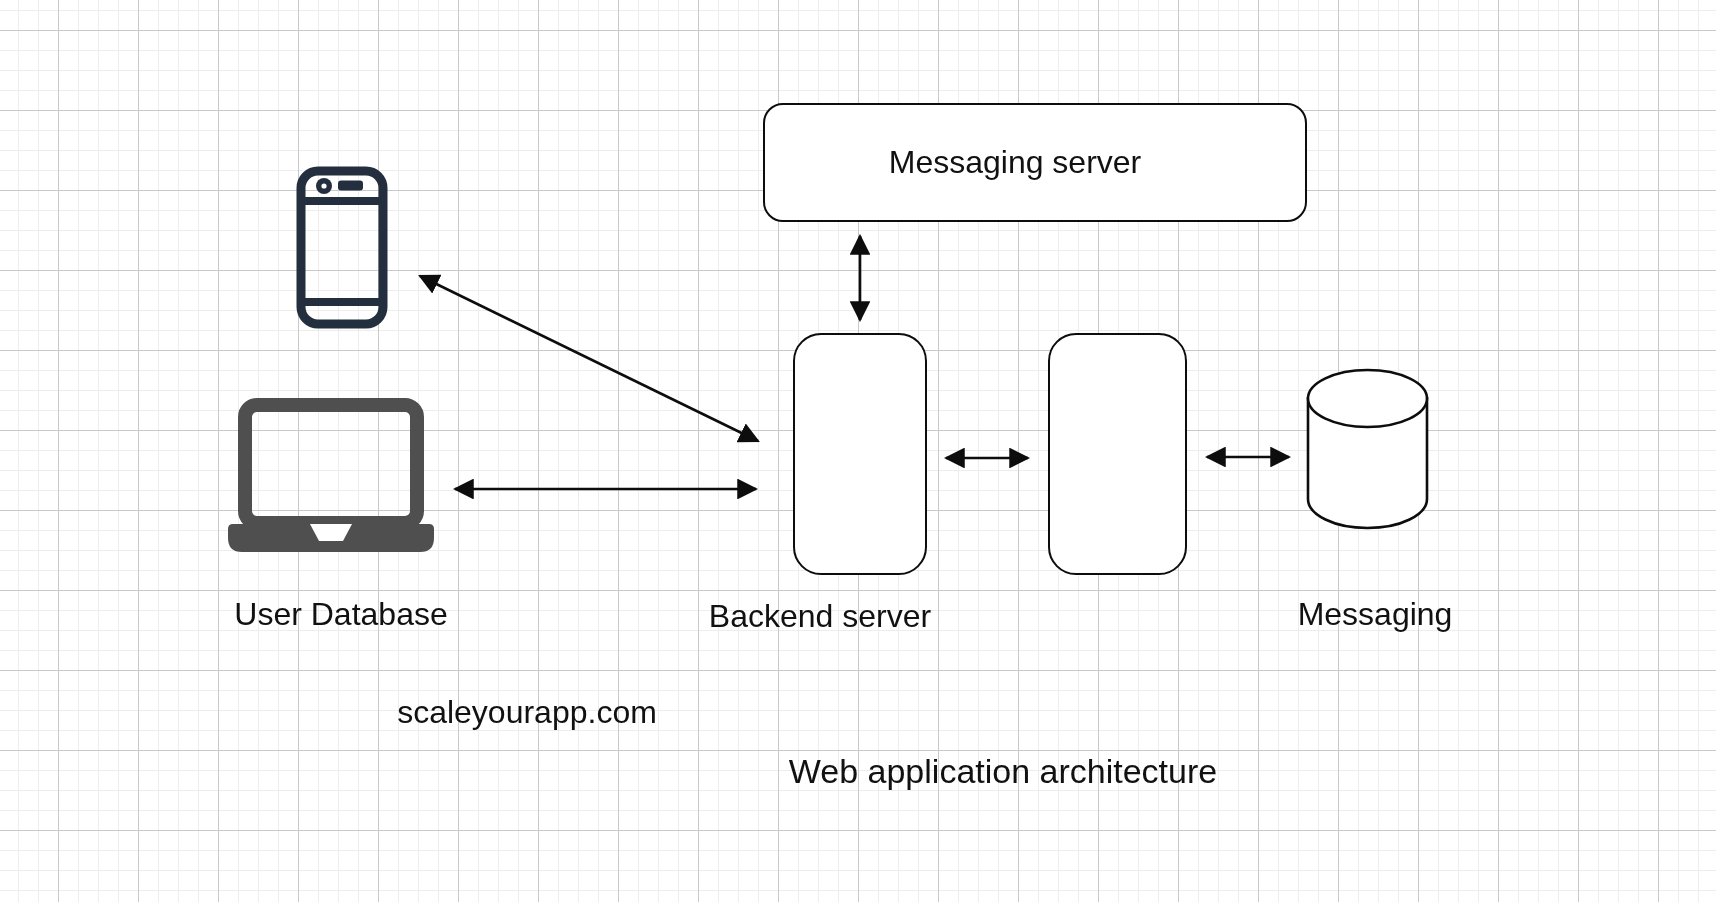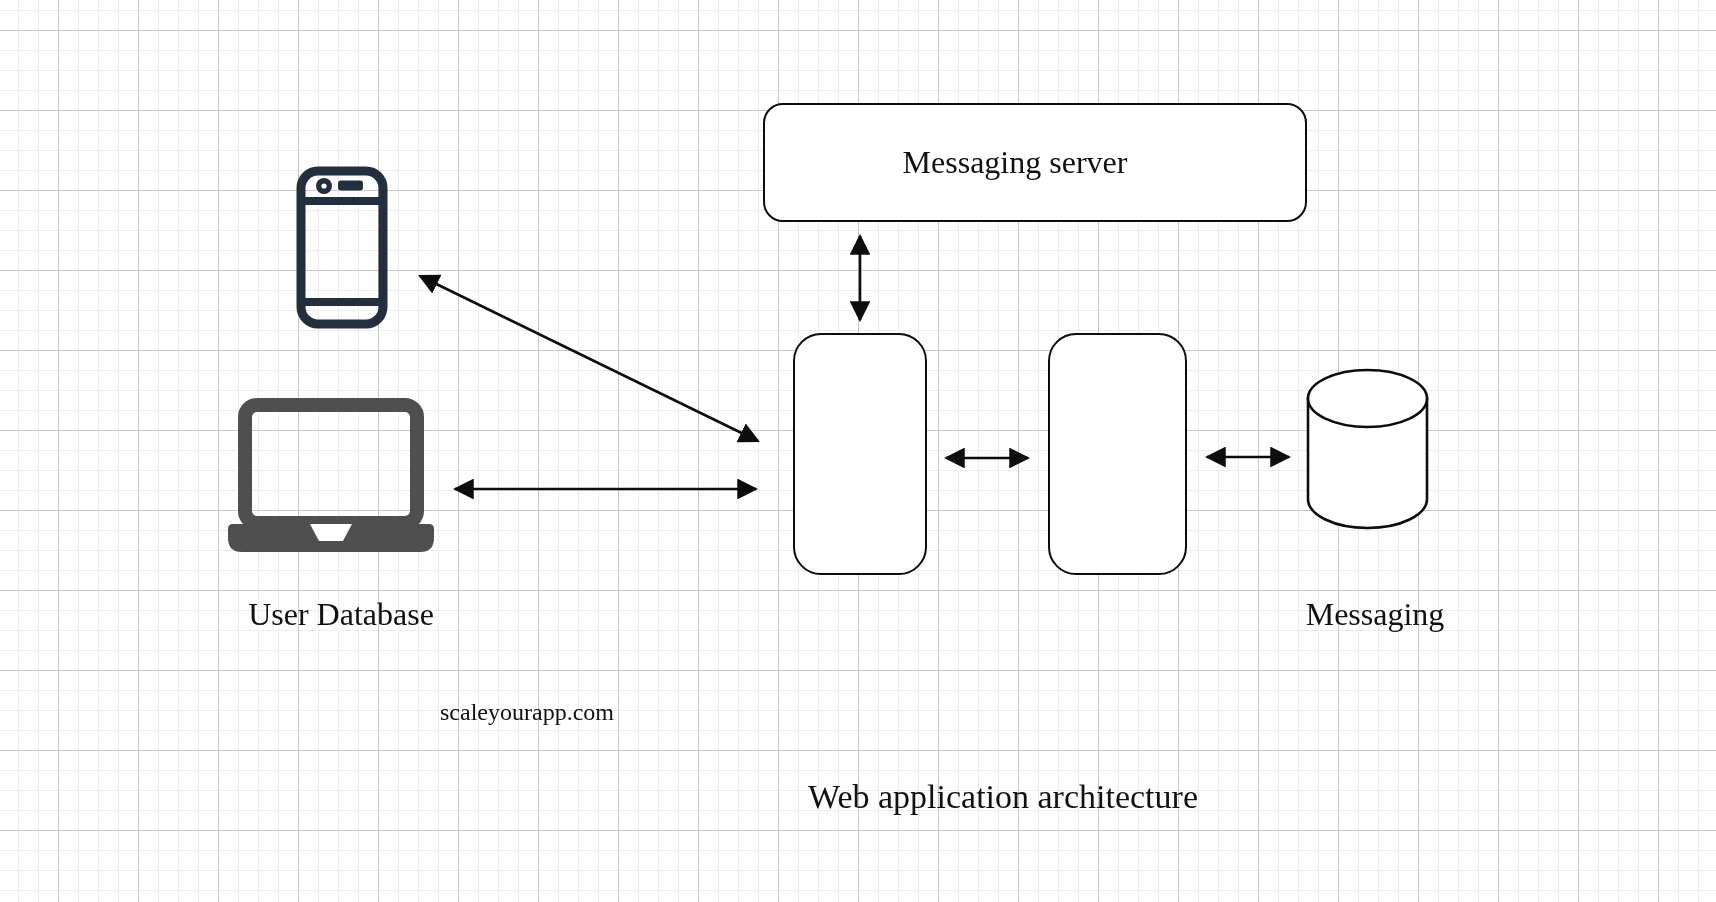--- a/index.html
+++ b/index.html
@@ -8,21 +8,21 @@
     width:1716px;height:902px;
     overflow:hidden;
     background-color:#ffffff;
     background-image:
       linear-gradient(to right,#c9c9c9 1px,transparent 1px),
       linear-gradient(to bottom,#c9c9c9 1px,transparent 1px),
       linear-gradient(to right,#ededed 1px,transparent 1px),
       linear-gradient(to bottom,#ededed 1px,transparent 1px);
     background-size:80px 80px,80px 80px,20px 20px,20px 20px;
     background-position:58px 0,0 30px,18px 0,0 10px;
-    font-family:Liberation Serif, serif;
+    font-family:Liberation Sans, sans-serif;
     color:#111111;
   }
   .node{
     position:absolute;
     background:#ffffff;
     border:2.5px solid #0d0d0d;
     box-sizing:border-box;
     display:flex;align-items:center;justify-content:center;
   }
   .node-messaging{left:763px;top:103px;width:544px;height:119px;border-radius:20px;}
@@ -30,21 +30,21 @@
   .node-backend{left:793px;top:333px;width:134px;height:242px;border-radius:28px;}
   .node-cache{left:1048px;top:333px;width:139px;height:242px;border-radius:28px;}
   .node-label{font-size:32px;white-space:nowrap;}
   .floating-label{
     position:absolute;
     transform:translate(-50%,-50%);
     font-size:32px;white-space:nowrap;text-align:center;
   }
   .caption{line-height:39px;}
   .title-label{font-size:34px;}
-  .watermark-label{font-size:24px;}
+  .watermark-label{font-size:32px;}
   .icon-abs{position:absolute;}
   svg{display:block;}
   .arrows{position:absolute;left:0;top:0;pointer-events:none;}
 </style>
 </head>
 <body>
 
 <div class="canvas">
 
   <svg class="icon-abs" style="left:296px;top:166px" width="92" height="163" viewBox="0 0 92 163">
@@ -87,21 +87,22 @@
       <line x1="455" y1="489" x2="756" y2="489"></line>
       <line x1="946" y1="458" x2="1028" y2="458"></line>
       <line x1="1207" y1="457" x2="1289" y2="457"></line>
     </g>
   </svg>
 
   <div class="floating-label caption" style="left:341px;top:614px">
     <div>User Database</div>
   </div>
 
+  <div class="floating-label" style="left:820px;top:616px">Backend server</div>
 
 
   <div class="floating-label" style="left:1375px;top:614px">Messaging</div>
 
   <div class="floating-label watermark-label" style="left:527px;top:712px">scaleyourapp.com</div>
 
-  <div class="floating-label title-label" style="left:1003px;top:797px">Web application architecture</div>
+  <div class="floating-label title-label" style="left:1003px;top:771px">Web application architecture</div>
 
 </div>
 
 </body></html>

